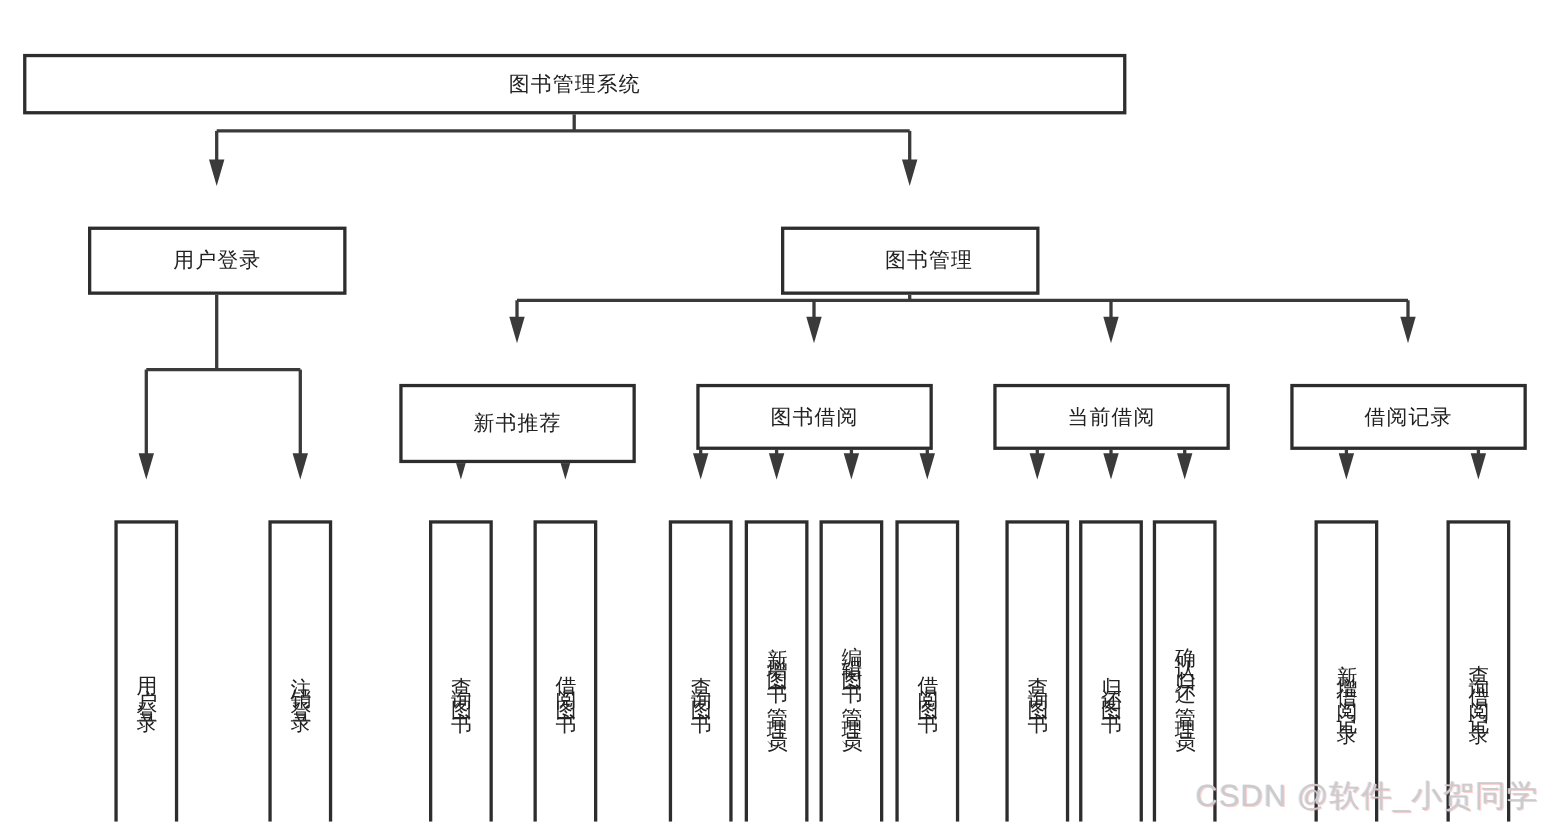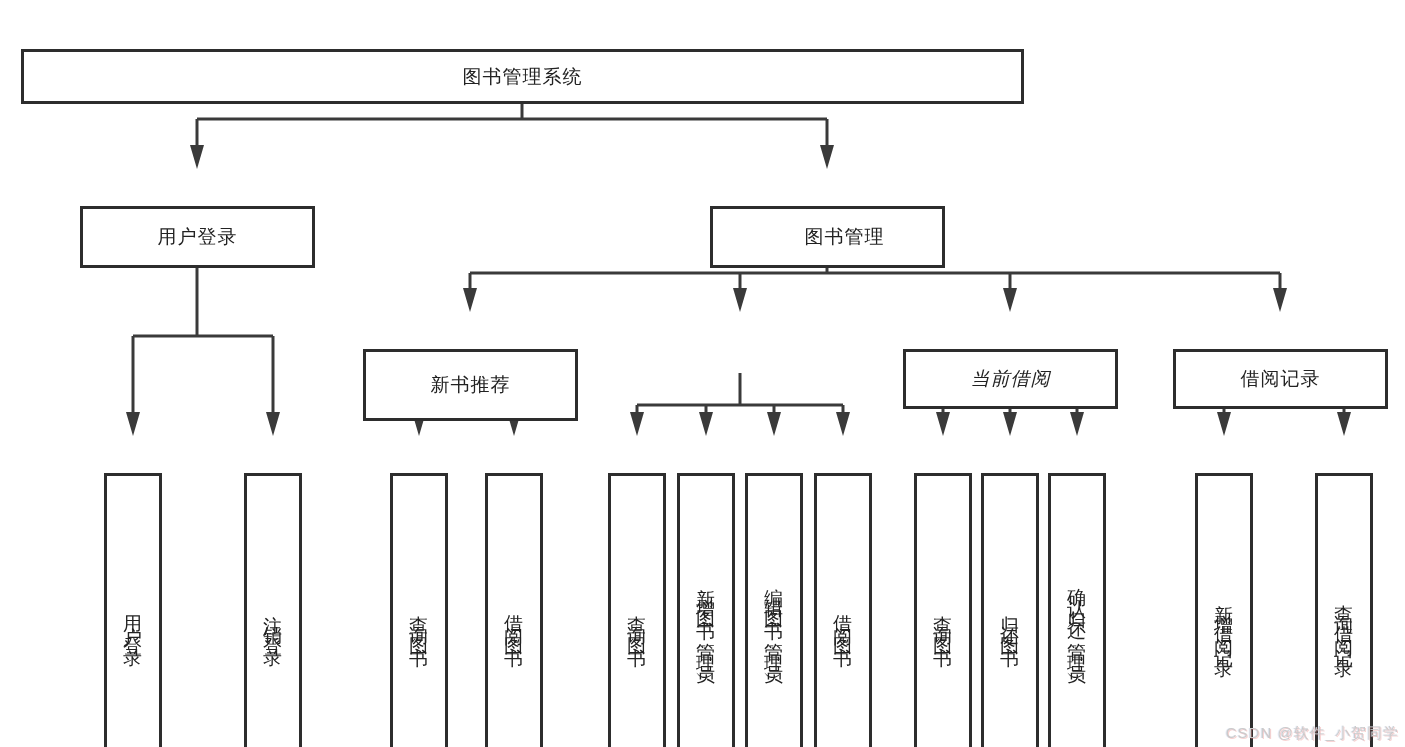--- a/index.html
+++ b/index.html
@@ -29,42 +29,42 @@
     white-space:nowrap;
   }
   
   .n-root{left:21px;top:13px;width:1003px;height:55px;}
   
   .n-login{left:80px;top:170px;width:235px;height:62px;}
   .n-bookmgmt{left:710px;top:170px;width:235px;height:62px;padding-left:34px;}
   
   .n-newbooks{left:363px;top:313px;width:215px;height:72px;}
   .n-borrow{left:633px;top:313px;width:215px;height:60px;}
-  .n-current{left:903px;top:313px;width:215px;height:60px;font-style:italic;}
+  .n-current{left:903px;top:313px;width:215px;height:60px;}
   .n-records{left:1173px;top:313px;width:215px;height:60px;}
   
   .leaf{top:437px;width:58px;height:298px;}
   .l-userlogin{left:104px;}
   .l-logout{left:244px;}
   .l-nb-query{left:390px;}
   .l-nb-borrow{left:485px;}
   .l-bb-query{left:608px;}
   .l-bb-add{left:677px;}
   .l-bb-edit{left:745px;}
   .l-bb-borrow{left:814px;}
   .l-cb-query{left:914px;}
   .l-cb-return{left:981px;}
   .l-cb-confirm{left:1048px;}
   .l-rc-add{left:1195px;}
   .l-rc-query{left:1315px;}
   .watermark{
     position:absolute;
     right:6px;
     bottom:4px;
-    font-size:15px;
+    font-size:28px;
     color:#cbcbcb;
     letter-spacing:1px;
     z-index:3;
     text-shadow:1px 1px 0 rgba(235,130,130,0.35), -1px 0 0 rgba(170,190,230,0.30);
     pointer-events:none;
   }
 </style>
 </head>
 <body>
 
@@ -146,20 +146,23 @@
   <div class="box n-login">
     <span>用户登录</span>
   </div>
   <div class="box n-bookmgmt">
     <span>图书管理</span>
   </div>
 
   <div class="box n-newbooks">
     <span>新书推荐</span>
   </div>
+  <div class="box n-borrow">
+    <span>图书借阅</span>
+  </div>
   <div class="box n-current">
     <span>当前借阅</span>
   </div>
   <div class="box n-records">
     <span>借阅记录</span>
   </div>
 
   <div class="box vbox leaf l-userlogin">
     <span>用户登录</span>
   </div>

